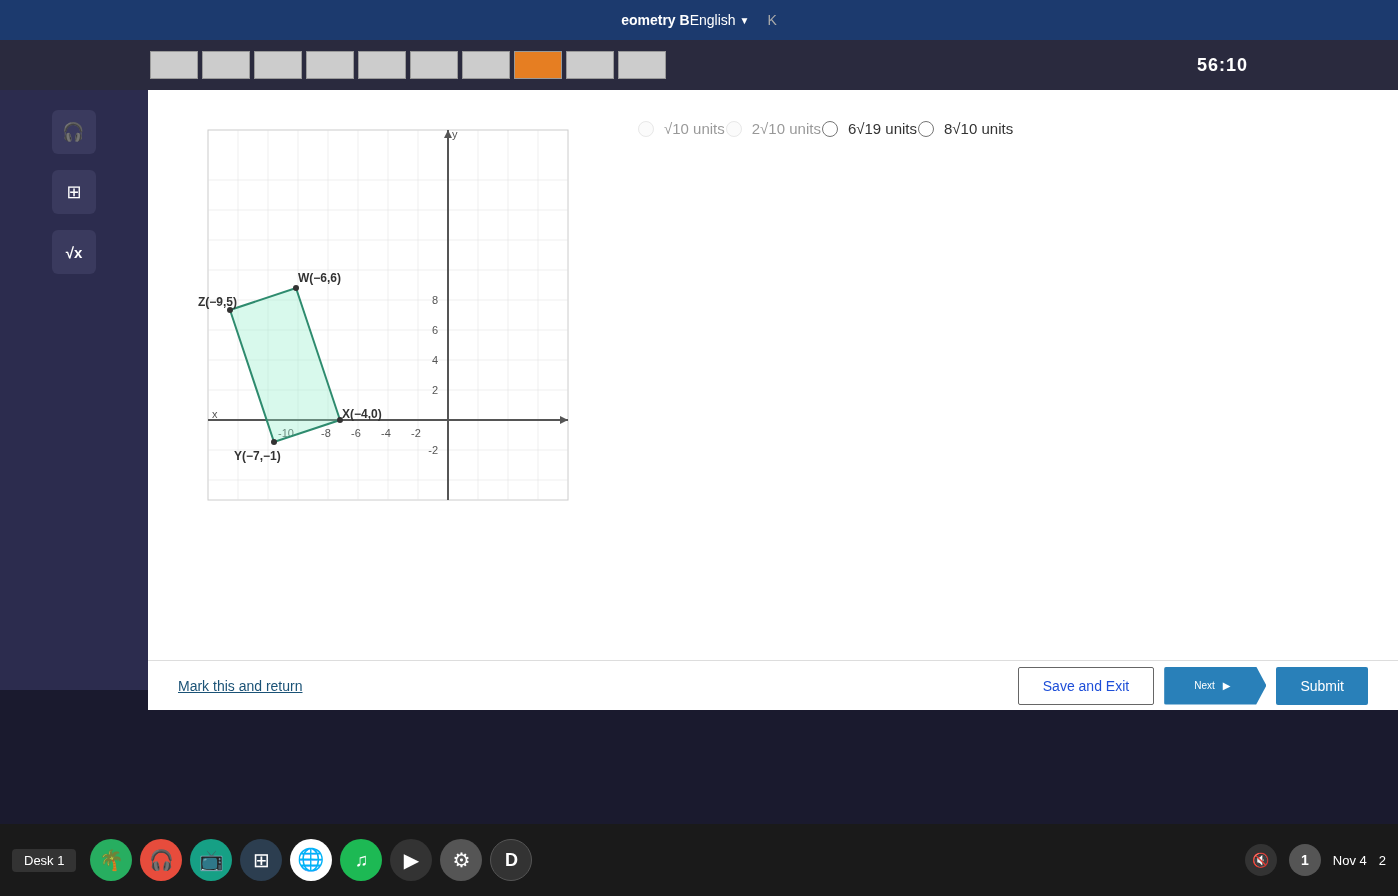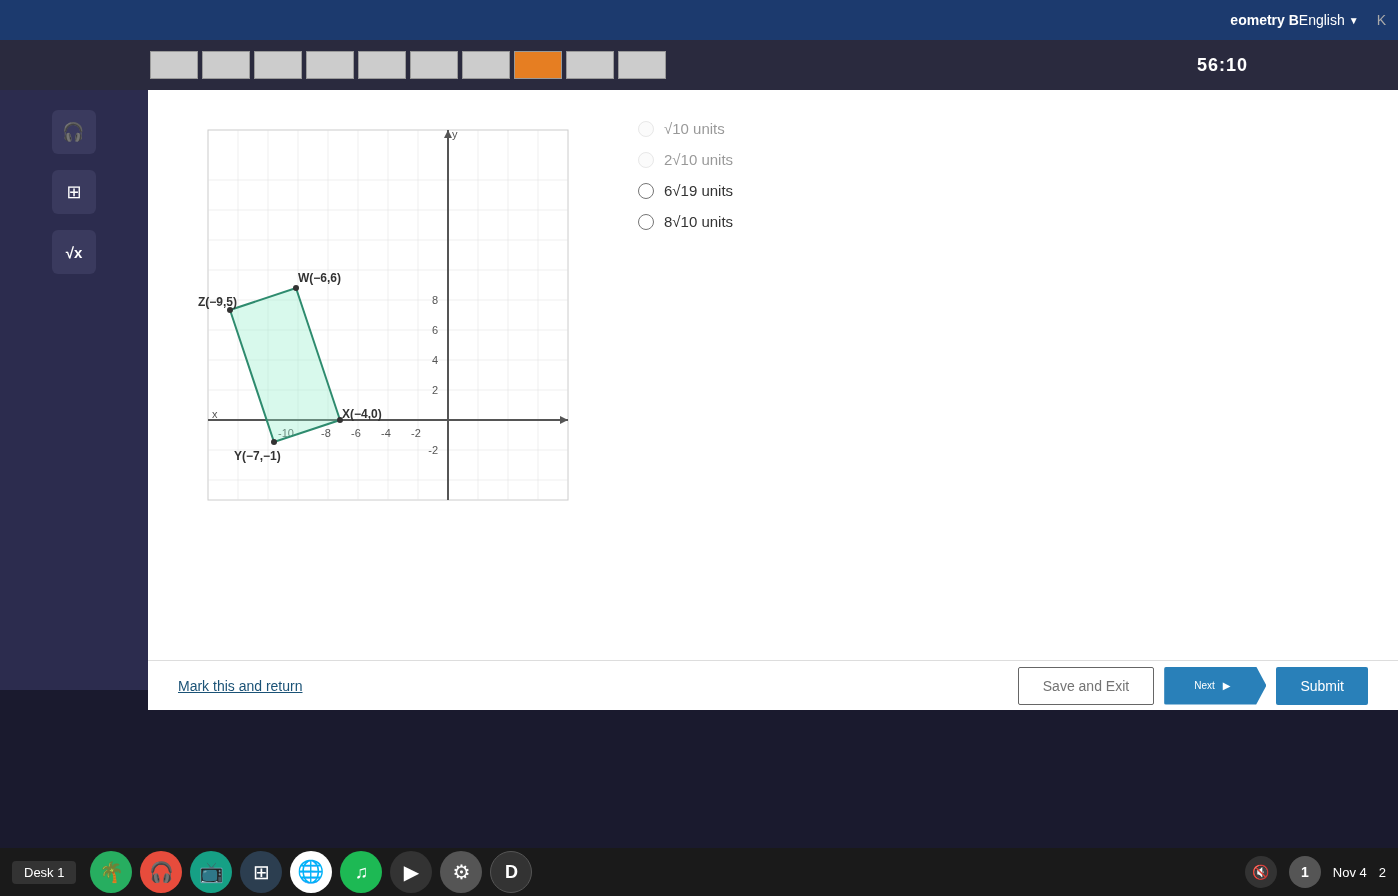--- a/index.html
+++ b/index.html
@@ -12,21 +12,21 @@
       position: relative;
     }
 
     
     .top-bar {
       width: 100%;
       height: 40px;
       background: #1c3a6e;
       display: flex;
       align-items: center;
-      justify-content: flex-end;
+      justify-content: center;
       padding: 0 12px;
       position: absolute;
       top: 0;
       left: 0;
       z-index: 10;
     }
     .top-bar-left {
       color: white;
       font-size: 14px;
       font-weight: bold;
@@ -138,22 +138,22 @@
     }
     .question-text {
       font-size: 15px;
       color: #222;
       line-height: 1.5;
       margin-bottom: 20px;
     }
     .options-list {
       list-style: none;
       display: flex;
-      flex-direction: column;
-      gap: 14px;
+      flex-direction: row;
+      gap: 1px;
     }
     .option-item {
       display: flex;
       align-items: center;
       gap: 10px;
       font-size: 15px;
       color: #333;
       cursor: pointer;
     }
     .option-item input[type="radio"] {
@@ -182,21 +182,21 @@
       cursor: pointer;
     }
     .bottom-buttons {
       display: flex;
       gap: 10px;
     }
     .btn-save-exit {
       padding: 10px 24px;
       background: white;
       border: 1px solid #666;
-      color: #737373;
+      color: #1d4ed8;
       font-size: 14px;
       cursor: pointer;
       border-radius: 2px;
     }
     .btn-next {
       padding: 10px 30px;
       background: #2980b9;
       border: none;
       color: white;
       font-size: 10px;
@@ -217,21 +217,21 @@
       cursor: pointer;
       border-radius: 2px;
     }
 
     
     .taskbar {
       position: absolute;
       bottom: 0;
       left: 0;
       width: 100%;
-      height: 48px;
+      height: 72px;
       background: #1a1a1a;
       display: flex;
       align-items: center;
       padding: 0 12px;
       gap: 8px;
       z-index: 20;
     }
     .taskbar-desk {
       background: #333;
       color: white;

